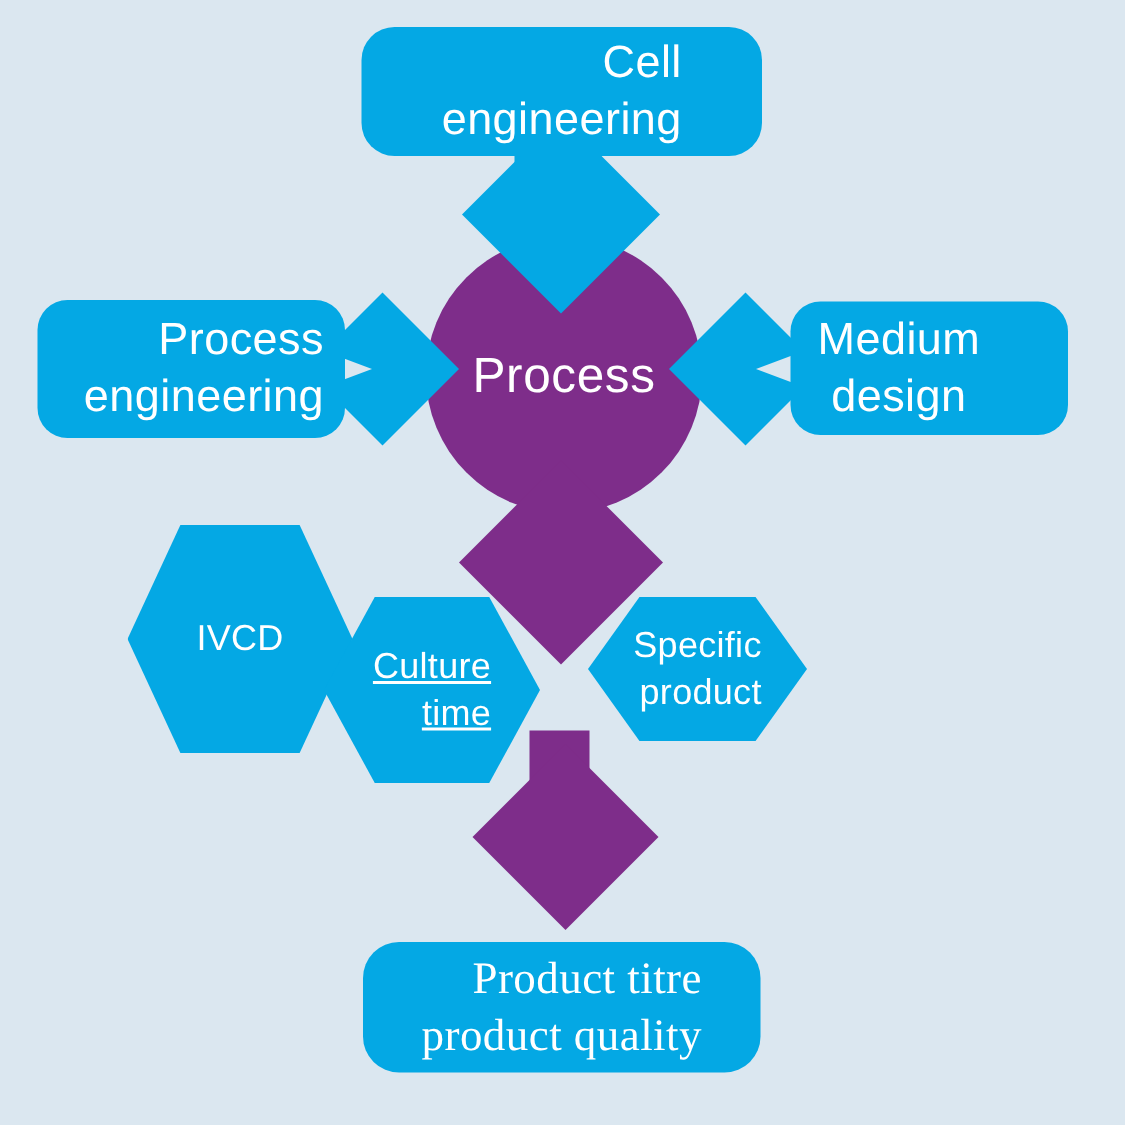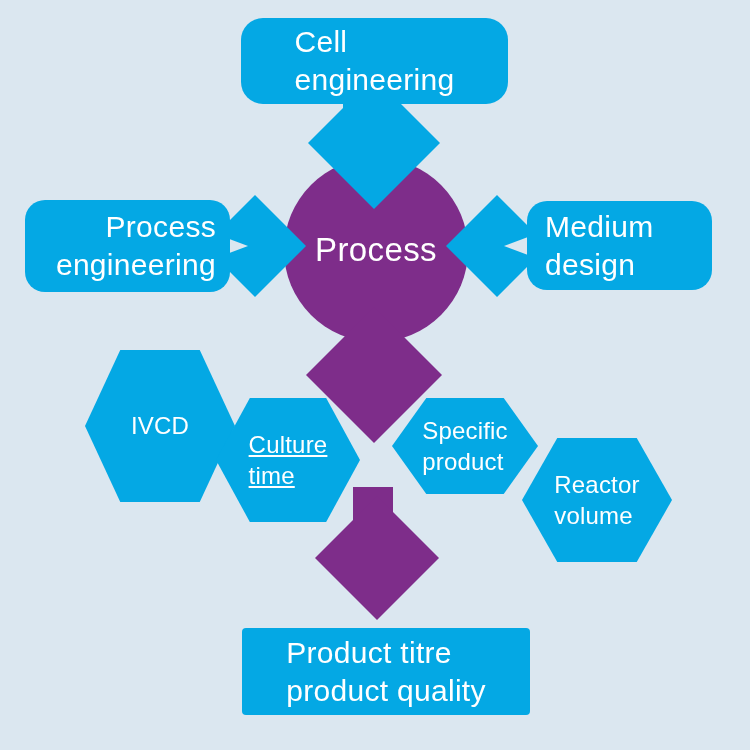--- a/index.html
+++ b/index.html
@@ -17,35 +17,35 @@
     overflow: hidden;
     font-family: "Liberation Sans", sans-serif;
   }
   .node {
     position: absolute;
     display: flex;
     align-items: center;
     justify-content: center;
     color: var(--text);
     white-space: pre-line;
-    text-align: left;
+    text-align: right;
     box-sizing: border-box;
   }
   .rbox {
     background: var(--cyan);
     font-size: 30px;
     line-height: 1.26;
     letter-spacing: 0.3px;
   }
   .box-top    { left: 241px; top: 18px;  width: 267px; height: 86px; border-radius: 22px; }
   .box-left   { left: 25px;  top: 200px; width: 205px; height: 92px; border-radius: 20px;
                 justify-content: flex-end; text-align: right; padding-right: 14px; }
   .box-right  { left: 527px; top: 201px; width: 185px; height: 89px; border-radius: 20px;
-                justify-content: flex-start; text-align: left; padding-left: 18px; }
-  .box-bottom { left: 242px; top: 628px; width: 288px; height: 87px; border-radius: 4px; }
+                justify-content: flex-start; text-align: center; padding-left: 18px; }
+  .box-bottom { left: 242px; top: 628px; width: 265px; height: 87px; border-radius: 24px; font-family: Liberation Serif, serif; }
   .hub {
     left: 284px; top: 158px; width: 184px; height: 184px;
     border-radius: 50%;
     background: var(--purple);
     font-size: 33px;
     letter-spacing: 0.4px;
   }
   .hex {
     background: var(--cyan);
     font-size: 24px;
@@ -114,23 +114,19 @@
     <span>IVCD</span>
   </div>
   <div class="node hex hex-culture">
     <span>Culture
 time</span>
   </div>
   <div class="node hex hex-specific">
     <span>Specific
 product</span>
   </div>
-  <div class="node hex hex-reactor">
-    <span>Reactor
-volume</span>
-  </div>
 
   <div class="node rbox box-bottom">
     <span>Product titre
 product quality</span>
   </div>
 
 </div>
 
 </body></html>

